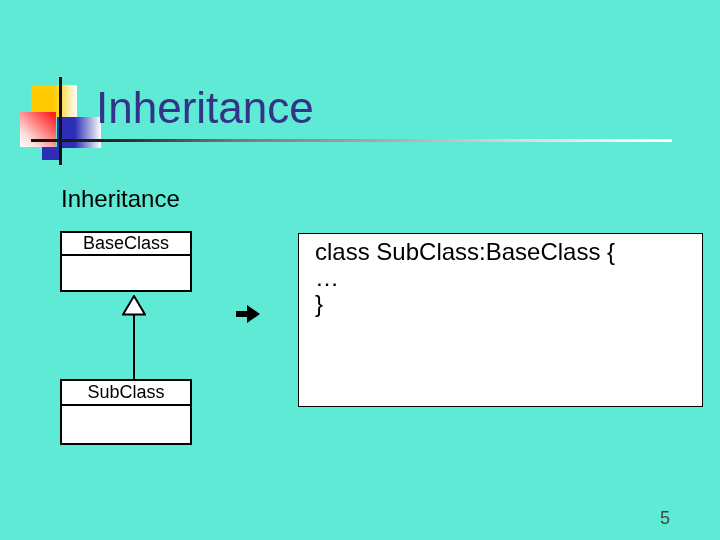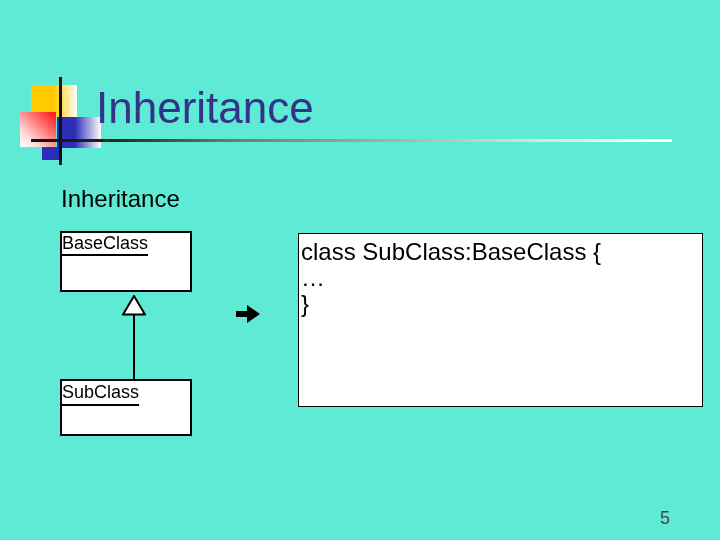--- a/index.html
+++ b/index.html
@@ -18,34 +18,34 @@
     background:#2d2db8;}
   .logo-vline{position:absolute;left:59px;top:77px;width:3px;height:88px;z-index:3;background:#111;}
   .title-rule{position:absolute;left:31px;top:139px;width:641px;height:3px;z-index:3;
     background:linear-gradient(90deg,#111 0%,#222 12%,#777 32%,#aaa 55%,#ddd 78%,#fff 100%);}
   
   .slide-title{position:absolute;left:96px;top:84px;font-size:44px;line-height:1.1;
     color:#333388;white-space:nowrap;z-index:4;}
   .subtitle{position:absolute;left:61px;top:185px;font-size:24px;line-height:1.2;color:#000;}
   
   .uml-box{position:absolute;width:132px;border:2px solid #000;background:#fff;
-    box-sizing:border-box;display:flex;flex-direction:row;}
+    box-sizing:border-box;display:flex;flex-direction:column;}
   .uml-base{left:60px;top:231px;height:61px;}
-  .uml-sub{left:60px;top:379px;height:57px;}
+  .uml-sub{left:60px;top:379px;height:66px;}
   .uml-name{border-bottom:2px solid #000;text-align:center;font-size:18px;line-height:21px;
     height:21px;overflow:hidden;}
   .uml-sub .uml-name{line-height:23px;height:23px;}
   .uml-body{flex:1;}
   .uml-triangle{position:absolute;left:122px;top:295px;}
   .uml-connector{position:absolute;left:133px;top:315px;width:2px;height:64px;background:#000;}
   
   .map-arrow{position:absolute;left:235px;top:303px;}
   
   .code-box{position:absolute;left:298px;top:233px;width:405px;height:174px;
-    border:1.5px solid #000;box-sizing:border-box;padding:5px 2px;
+    border:1.5px solid #000;box-sizing:border-box;padding:5px 16px;
     font-size:24px;line-height:26px;color:#000;background:#fff;}
   .code-line{white-space:pre;}
   
   .page-number{position:absolute;left:660px;top:508px;font-size:18px;color:#454545;}
 </style>
 </head>
 <body>
 
 <div class="slide">
 

